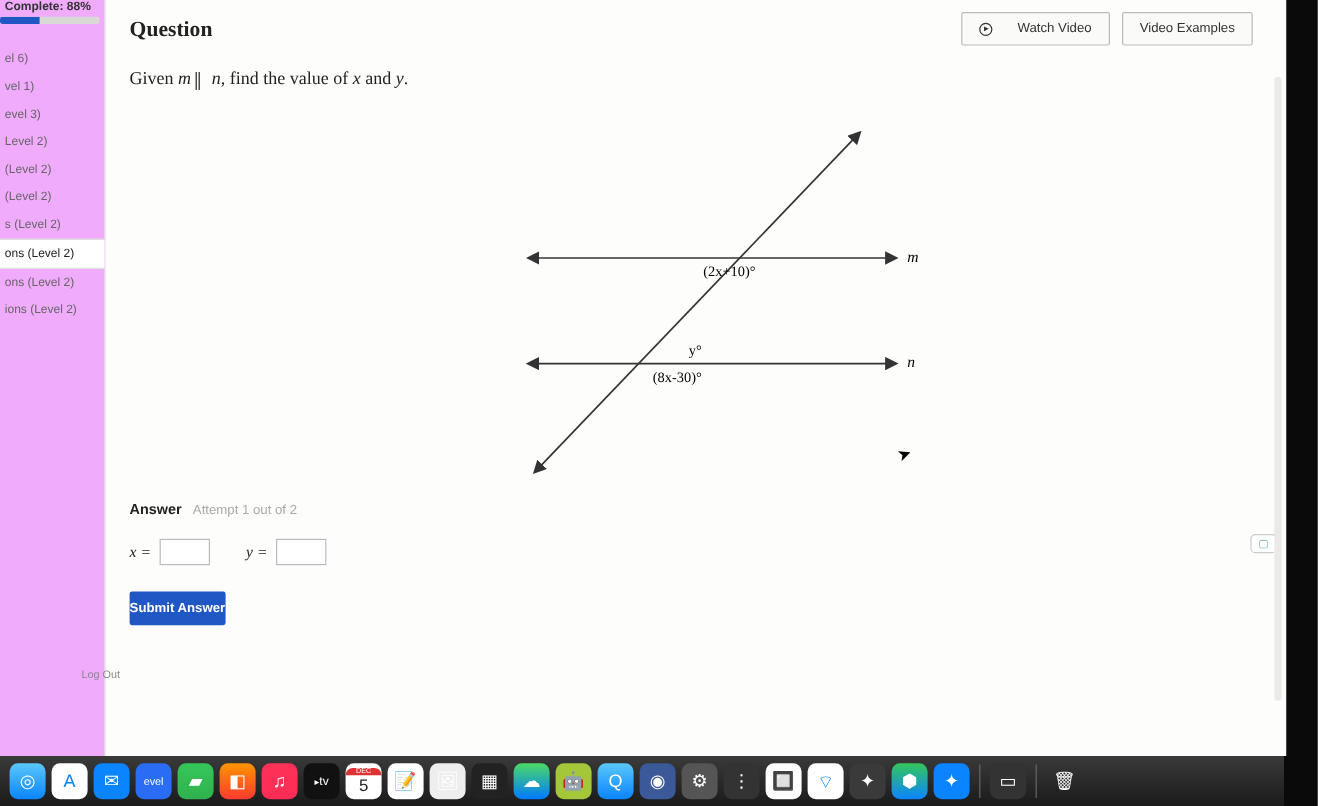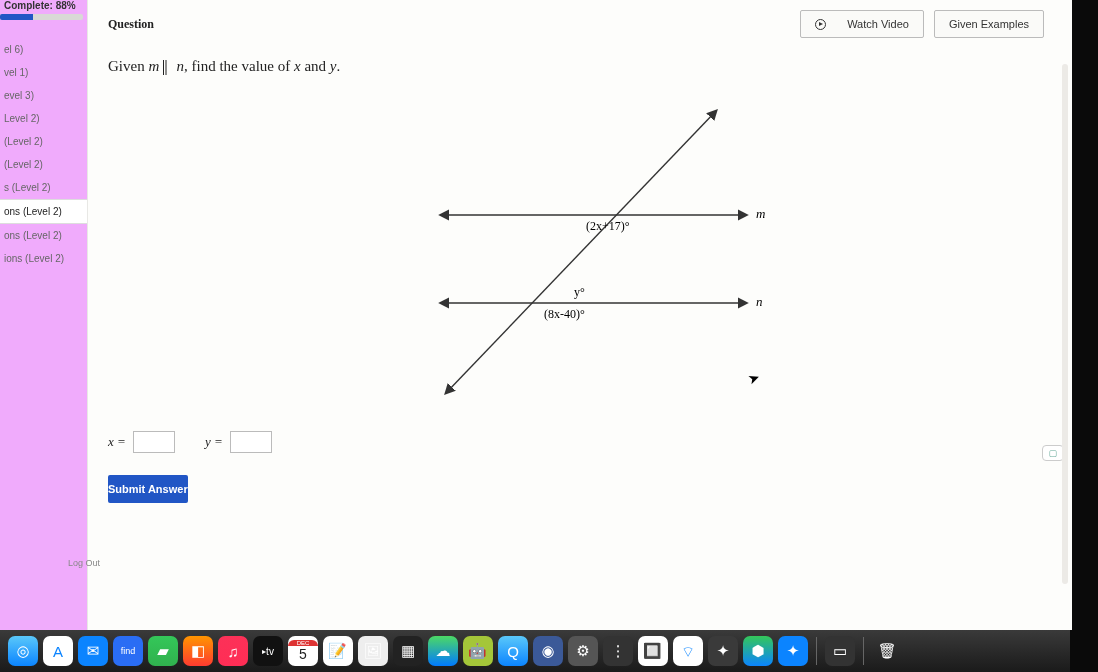--- a/index.html
+++ b/index.html
@@ -73,21 +73,21 @@
   padding: 10px 28px 10px 20px;
   position: relative;
 }
 .topbar {
   display: flex;
   align-items: center;
   margin-bottom: 20px;
 }
 .q-title {
   font-weight: bold;
-  font-size: 12px;
+  font-size: 18px;
   color: #222;
   flex: 1;
 }
 .btn-out {
   font-family: Arial, sans-serif;
   font-size: 11px;
   color: #333;
   background: #fafaf8;
   border: 1px solid #bbb;
   border-radius: 2px;
@@ -245,21 +245,21 @@
   </div>
 
   <div class="main">
     <div class="topbar">
       <div class="q-title">Question</div>
       <button class="btn-out">
         <span class="play-icon"></span>
         <span>Watch Video</span>
       </button>
       <button class="btn-out">
-        <span>Given Examples</span>
+        <span>Video Examples</span>
       </button>
     </div>
 
     <div class="prompt">
       <span>Given </span><span class="math-i">m</span>
       <span class="par">&nbsp;</span>
       <span class="math-i">n</span><span>, find the value of </span><span class="math-i">x</span><span> and </span><span class="math-i">y</span><span>.</span>
     </div>
 
     <div class="figure">
@@ -274,25 +274,29 @@
         </defs>
 
         <line x1="115" y1="122" x2="420" y2="122" stroke="#333" stroke-width="1.4" marker-end="url(#arr)" marker-start="url(#arrS)"></line>
 
         <line x1="115" y1="210" x2="420" y2="210" stroke="#333" stroke-width="1.4" marker-end="url(#arr)" marker-start="url(#arrS)"></line>
 
         <line x1="120" y1="300" x2="390" y2="18" stroke="#333" stroke-width="1.4" marker-end="url(#arr)" marker-start="url(#arrS)"></line>
       </svg>
       <div style="position:absolute;left:430px;top:113px;font-style:italic;font-size:13px;">m</div>
       <div style="position:absolute;left:430px;top:201px;font-style:italic;font-size:13px;">n</div>
-      <div style="position:absolute;left:260px;top:126px;font-size:12px;">(2x+17)°</div>
+      <div style="position:absolute;left:260px;top:126px;font-size:12px;">(2x+10)°</div>
       <div style="position:absolute;left:248px;top:192px;font-size:12px;">y°</div>
-      <div style="position:absolute;left:218px;top:214px;font-size:12px;">(8x-40)°</div>
-    </div>
-
+      <div style="position:absolute;left:218px;top:214px;font-size:12px;">(8x-30)°</div>
+    </div>
+
+    <div class="answer-row">
+      <span class="answer-label">Answer</span>
+      <span class="attempt">Attempt 1 out of 2</span>
+    </div>
 
     <div class="inputs">
       <div>
         <span class="math-i">x =</span>
         <input class="num-input" value="" style="">
       </div>
       <div>
         <span class="math-i">y =</span>
         <input class="num-input" value="" style="">
       </div>
@@ -308,21 +312,21 @@
   </div>
 </div>
 
 <div class="scrollbar"></div>
 <div class="cursor">➤</div>
 
 <div class="dock">
   <div class="dock-icon" style="background:linear-gradient(#5ac8fa,#0b84ff)">◎</div>
   <div class="dock-icon" style="background:#fff;color:#0b84ff">A</div>
   <div class="dock-icon" style="background:#0b84ff">✉</div>
-  <div class="dock-icon" style="background:#2a6df4;font-size:9px">find</div>
+  <div class="dock-icon" style="background:#2a6df4;font-size:9px">evel</div>
   <div class="dock-icon" style="background:linear-gradient(#34c759,#30b14e)">▰</div>
   <div class="dock-icon" style="background:linear-gradient(#ff9500,#ff3b30)">◧</div>
   <div class="dock-icon" style="background:linear-gradient(#fc3158,#ff2d55)">♫</div>
   <div class="dock-icon" style="background:#111;font-size:10px">
       <span style="font-size:8px">▸</span>
       <span>tv</span>
     </div>
   <div class="dock-icon" style="background:#fff;color:#d00;flex-direction:column">
       <div style="font-size:6px;line-height:6px;background:#d33;color:#fff;width:100%;text-align:center;border-radius:6px 6px 0 0">DEC</div>
       <div style="font-size:14px;color:#222">5</div>

